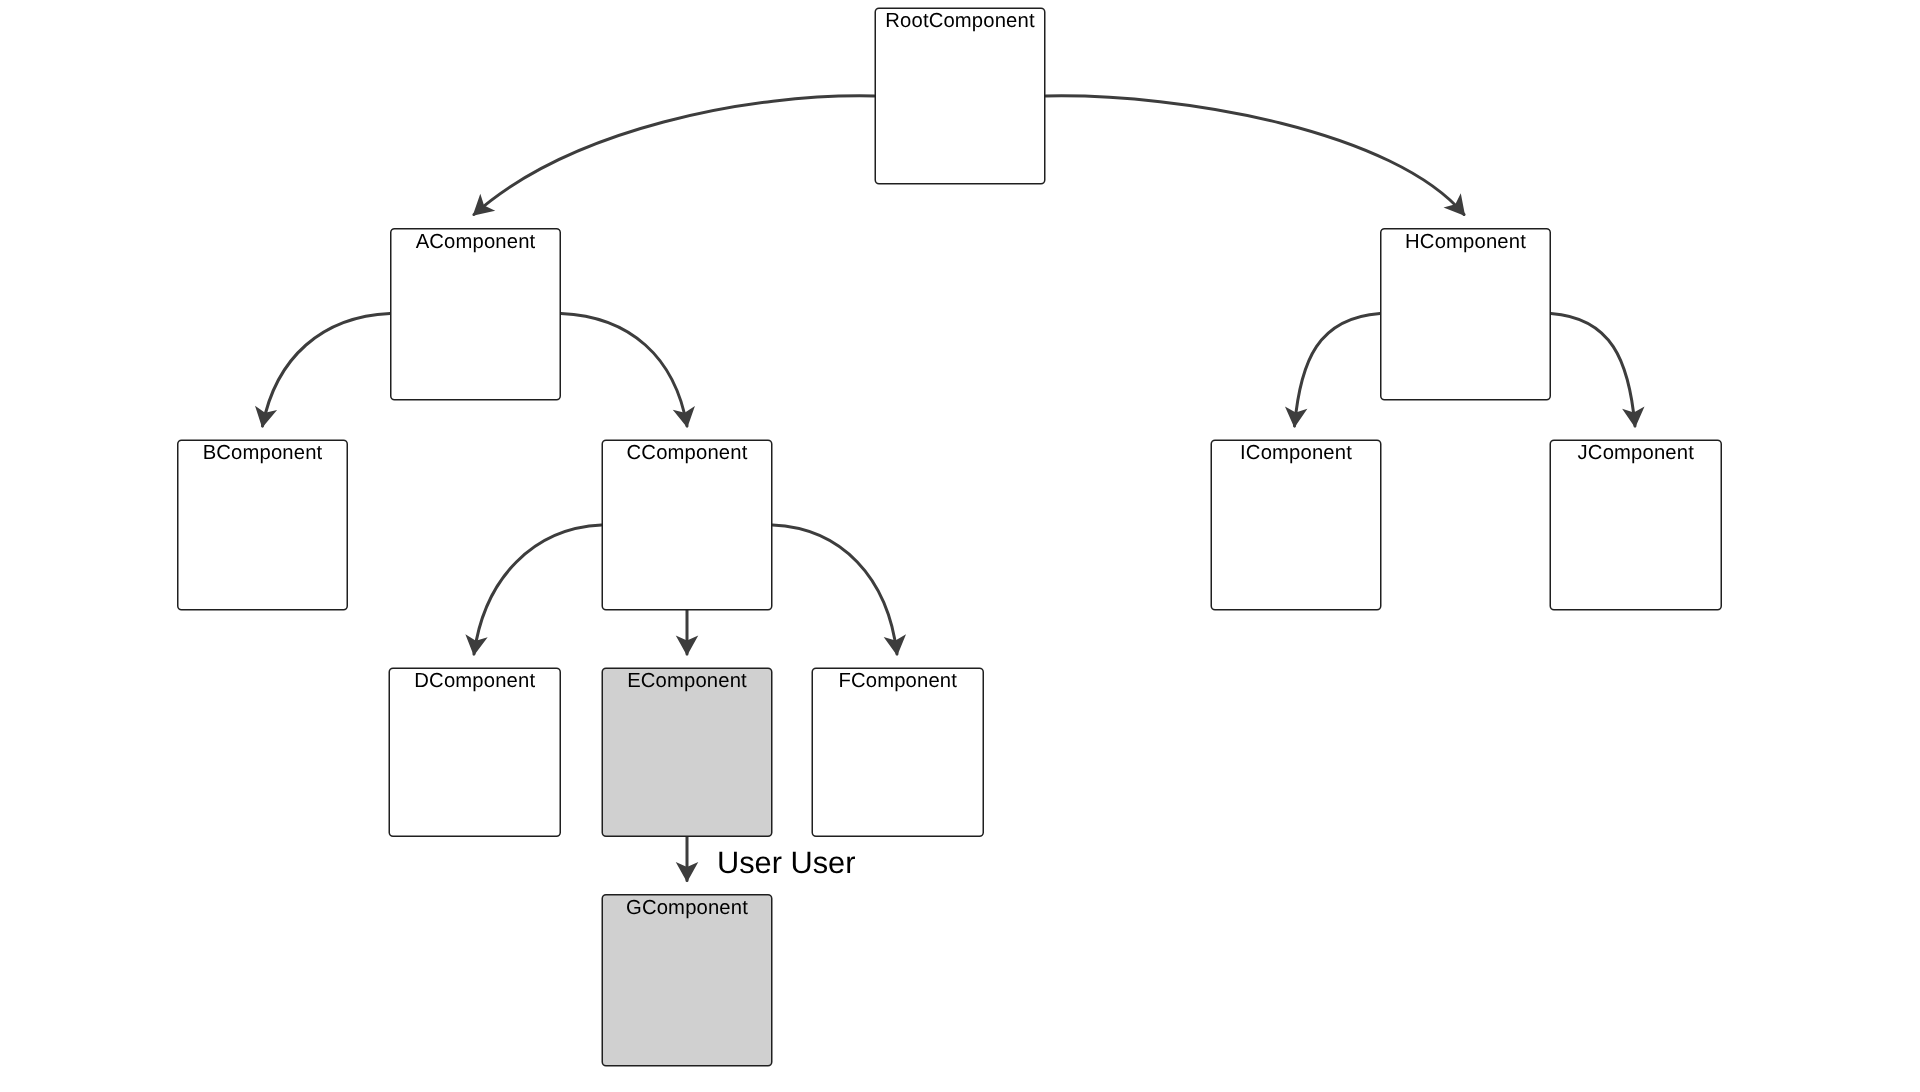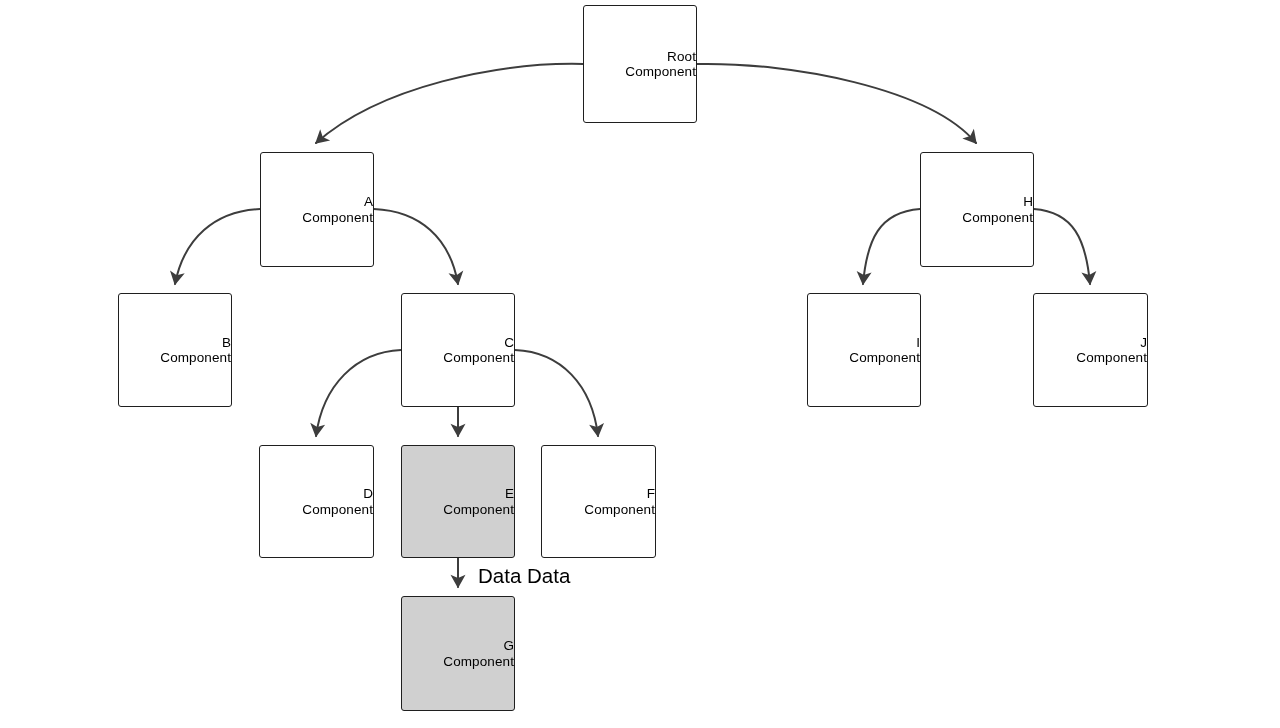--- a/index.html
+++ b/index.html
@@ -25,22 +25,22 @@
     width: 1280px;
     height: 728px;
   }
   .node {
     position: absolute;
     box-sizing: border-box;
     border: 1.6px solid #1f1f1f;
     border-radius: 3px;
     background: #ffffff;
     display: flex;
-    flex-direction: column;
-    align-items: flex-end;
+    flex-direction: row;
+    align-items: flex-start;
     justify-content: center;
     color: #000000;
     font-size: 13.5px;
     line-height: 1.12;
     letter-spacing: 0.1px;
     text-align: center;
     z-index: 2;
   }
   .node.shaded {
     background: #d0d0d0;
@@ -124,16 +124,16 @@
       <div class="node" style="left: 541px; top: 445px; width: 115px; height: 113px; background: rgb(255, 255, 255); border-color: rgb(31, 31, 31); color: rgb(0, 0, 0);">
         <span class="nline">F</span>
         <span class="nline">Component</span>
       </div>
       <div class="node shaded" style="left: 401px; top: 596px; width: 114px; height: 115px; background: rgb(208, 208, 208); border-color: rgb(31, 31, 31); color: rgb(0, 0, 0);">
         <span class="nline">G</span>
         <span class="nline">Component</span>
       </div>
     </div>
   <div id="label-layer">
-      <div class="edge-label" style="left: 478px; top: 566px; color: rgb(0, 0, 0);">Data Data</div>
+      <div class="edge-label" style="left: 478px; top: 566px; color: rgb(0, 0, 0);">User User</div>
     </div>
 
 </div>
 
 </body></html>

